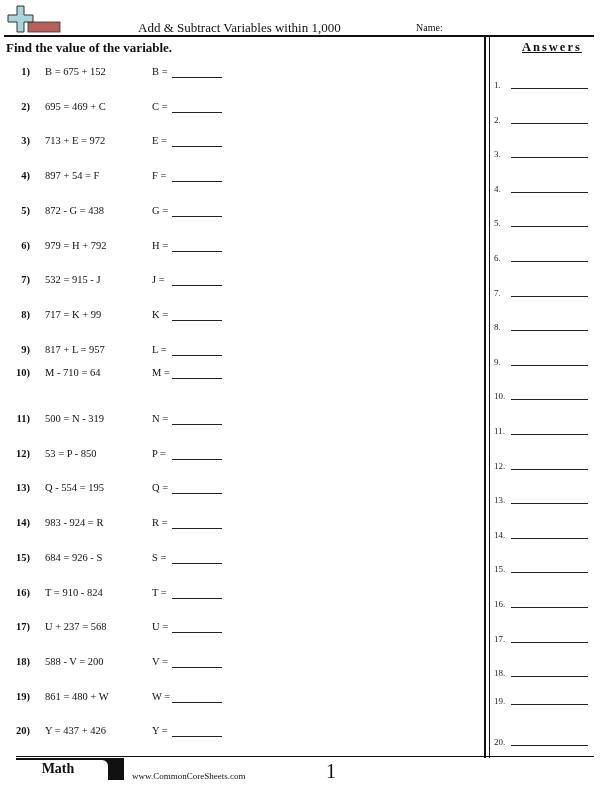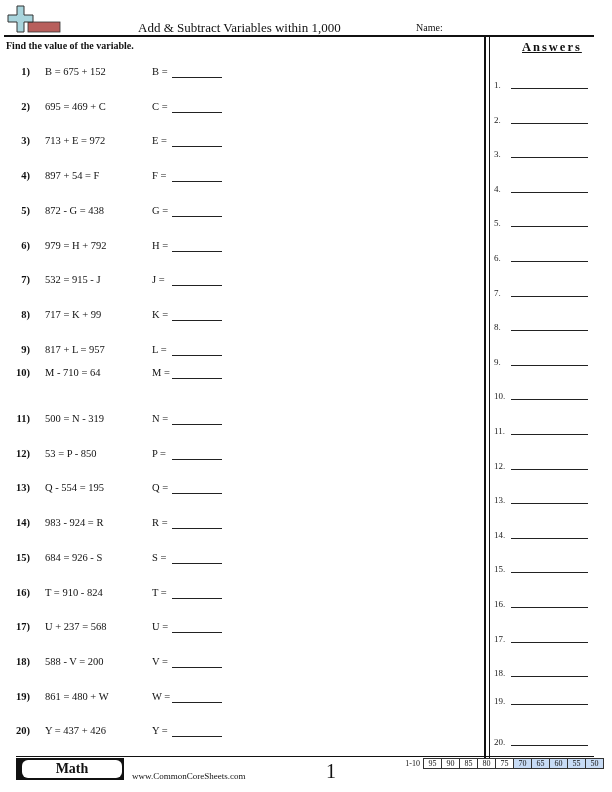--- a/index.html
+++ b/index.html
@@ -3,36 +3,36 @@
   <meta charset="utf-8">
   <style>
     html, body { margin: 0; padding: 0; background: #ffffff; }
     body { width: 612px; height: 792px; position: relative; overflow: hidden;
            font-family: "Liberation Serif", "DejaVu Serif", serif; color: #111; }
     .abs { position: absolute; }
     .logo { left: 4px; top: 4px; width: 60px; height: 30px; }
     .title { left: 138px; top: 20px; font-size: 13px; white-space: nowrap; }
     .name-label { left: 416px; top: 22px; font-size: 10px; }
     .header-rule { left: 4px; top: 35px; width: 590px; height: 2px; background: #111; }
-    .instr { left: 6px; top: 40px; font-size: 10px; font-weight: bold; }
+    .instr { left: 6px; top: 40px; font-size: 13px; font-weight: bold; }
     .col-div-1 { left: 484px; top: 36px; width: 2px; height: 722px; background: #111; }
     .col-div-2 { left: 489px; top: 36px; width: 1px; height: 722px; background: #111; }
     .answers-title { left: 522px; top: 40px; font-size: 12.5px; font-weight: bold;
                      text-decoration: underline; letter-spacing: 2px; }
     .problem { position: absolute; left: 0; height: 16px; width: 240px; font-size: 10.5px; }
     .problem .num { position: absolute; right: 210px; top: 0; font-weight: bold; }
     .problem .eq { position: absolute; left: 45px; top: 0; white-space: nowrap; }
     .problem .ans-lbl { position: absolute; left: 152px; top: 0; white-space: nowrap; }
     .problem .ans-line { position: absolute; left: 172px; top: 11px; width: 50px; height: 1px; background: #222; }
     .akey { position: absolute; left: 494px; width: 100px; height: 14px; font-size: 9px; }
     .akey .n { position: absolute; left: 0; top: 0; color: #222; }
     .akey .line { position: absolute; left: 17px; top: 8px; width: 77px; height: 1px; background: #222; }
     .footer-rule { left: 16px; top: 756px; width: 578px; height: 1px; background: #111; }
     .math-badge { left: 16px; top: 758px; width: 108px; height: 22px; background: #111; }
-    .math-pill { left: 22px; top: 760px; width: 100px; height: 18px; background: #fff;
+    .math-pill { left: 8px; top: 760px; width: 100px; height: 32px; background: #fff;
                  border-radius: 6px; text-align: center; font-size: 14px; font-weight: bold; line-height: 18px; }
     .site { left: 132px; top: 771px; font-size: 9px; }
     .pagenum { left: 326px; top: 760px; font-size: 20px; }
     .score { left: 392px; top: 758px; font-size: 8px; border-collapse: collapse; }
     .score td { border: 1px solid #333; padding: 0 2px; text-align: center; height: 9px; width: 13px; line-height: 9px; }
     .score td.lbl { border: none; text-align: right; width: 26px; padding-right: 3px; }
     .score td.blue { background: #c7dbf5; }
   </style>
 </head>
 <body>
@@ -258,27 +258,14 @@
   </div>
 
 <div class="abs footer-rule"></div>
 <div class="abs math-badge"></div>
 <div class="abs math-pill">Math</div>
 <div class="abs site">www.CommonCoreSheets.com</div>
 <div class="abs pagenum">1</div>
 
 <table class="abs score">
   <tbody>
-      <tr>
-    <td class="lbl">1-10</td>
-    <td>95</td>
-    <td>90</td>
-    <td>85</td>
-    <td>80</td>
-    <td>75</td>
-    <td class="blue">70</td>
-    <td class="blue">65</td>
-    <td class="blue">60</td>
-    <td class="blue">55</td>
-    <td class="blue">50</td>
-  </tr>
 </tbody>
   </table>
 
 </body></html>

